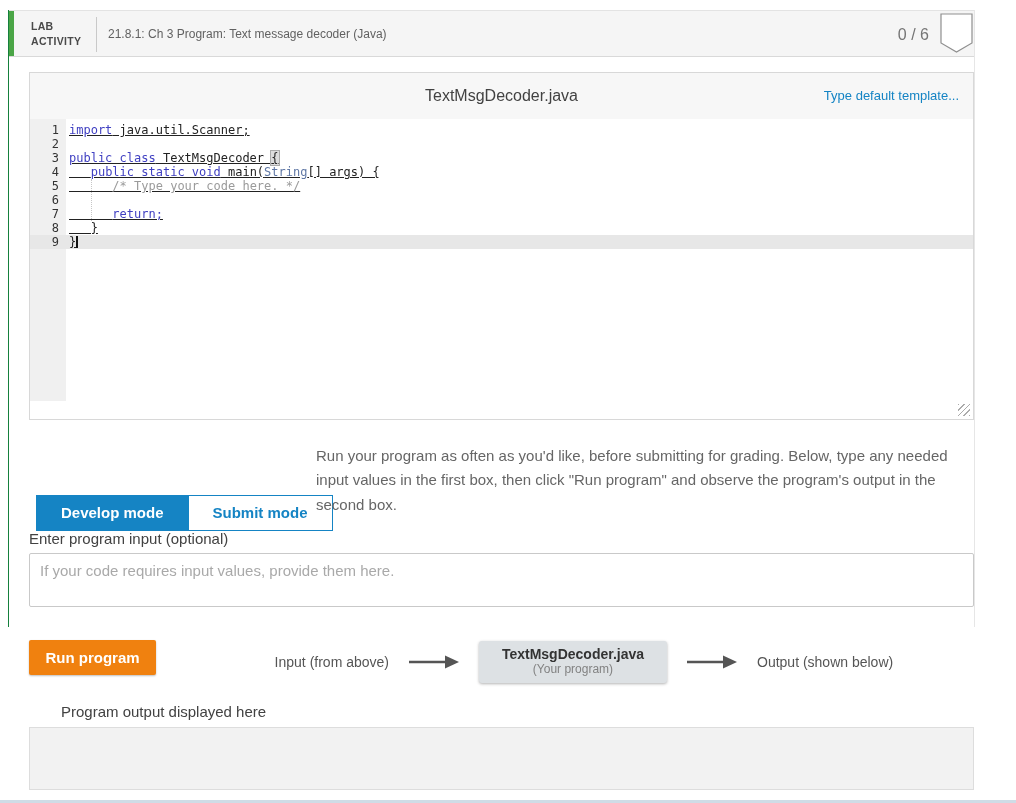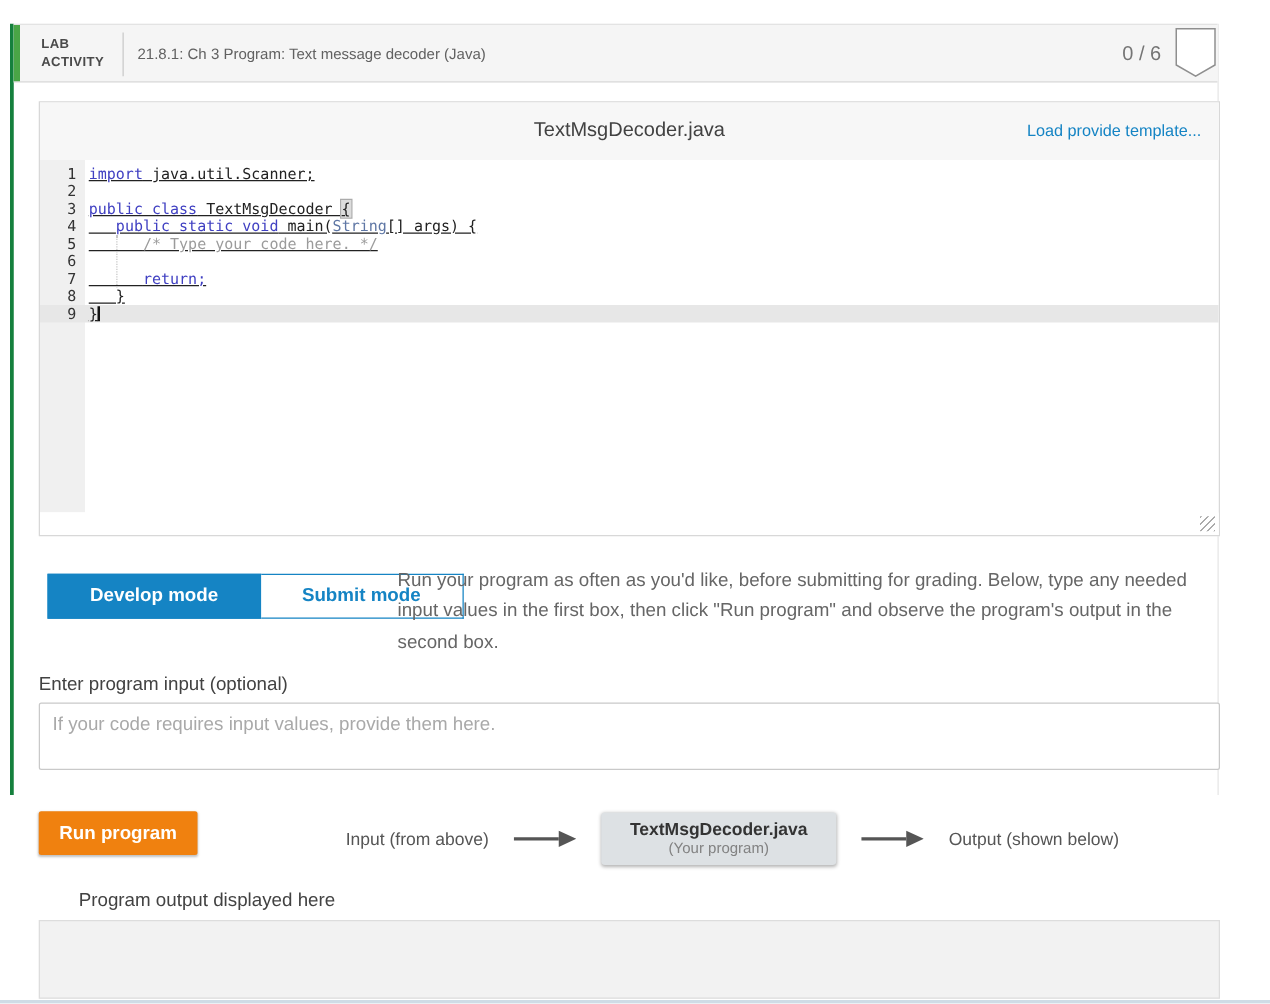--- a/index.html
+++ b/index.html
@@ -1,20 +1,20 @@
 <!DOCTYPE html>
 <html style="--accent-green: #4aa546; --tab-blue: #1584c4; --link-blue: #1584c4; --run-orange: #f0810f;"><head>
 <meta charset="utf-8">
 <style>
   * { margin:0; padding:0; box-sizing:border-box; }
   html,body { background:#fff; }
   body { font-family:"Liberation Sans", sans-serif; }
   .page { position:relative; width:1016px; height:803px; overflow:hidden; background:#fff; }
-  .container { position:absolute; left:8px; top:19px; width:967px; height:617px;
-               border-left:3px solid #15803d; border-right:1px solid #e6e6e6; }
+  .container { position:absolute; left:8px; top:10px; width:967px; height:617px;
+               border-left:1px solid #15803d; border-right:1px solid #e6e6e6; }
 
   
   .act-header { position:absolute; left:0; top:0; width:100%; height:47px;
                 background:#f5f5f5; border-top:1px solid #e3e3e3; border-bottom:1px solid #d9d9d9; }
   .accent { position:absolute; left:0; top:0; bottom:0; width:5px; background:var(--accent-green); }
   .badge { position:absolute; left:22px; top:8px; font-size:10.5px; font-weight:bold;
            color:#4a4a4a; line-height:1.45; letter-spacing:.3px; }
   .hdr-divider { position:absolute; left:87px; top:6px; height:35px; width:1px; background:#c9c9c9; }
   .hdr-title { position:absolute; left:99px; top:0; height:47px; line-height:47px;
                font-size:12px; color:#616161; }
@@ -47,22 +47,22 @@
             vertical-align:middle; margin-top:-2px; }
   .indent-guide { position:absolute; left:61px; top:60px; height:42px;
                   border-left:1px dotted #c6c6c6; }
   .editor-bottom { position:relative; height:18px; background:#fff; }
   .resize-handle { position:absolute; right:3px; bottom:3px; width:12px; height:12px;
                    background:repeating-linear-gradient(135deg,#9c9c9c 0 1px,transparent 1px 4px);
                    cursor:nwse-resize; opacity:.85; }
 
   
   .tabs { position:absolute; left:27px; top:440px; display:flex; }
-  .tab { height:36px; line-height:34px; padding:0 33px; font-size:15px; font-weight:bold;
-         cursor:pointer; }
+  .tab { height:36px; line-height:34px; padding:0 24px; font-size:15px; font-weight:bold;
+         cursor:pointer;margin-top:45px; }
   .tab.active { background:var(--tab-blue); color:#fff; border:1px solid var(--tab-blue); }
   .tab.inactive { background:#fff; color:var(--tab-blue); border:1px solid var(--tab-blue);
                   border-left:none; }
   .instructions { position:absolute; left:307px; top:434px; width:662px;
                   font-size:15px; color:#666; line-height:1.62; }
 
   
   .input-label { position:absolute; left:20px; top:520px; font-size:15px; color:#424242; }
   .program-input { position:absolute; left:20px; top:543px; width:945px; height:54px;
                    border:1px solid #c9c9c9; border-radius:2px; resize:none;
@@ -108,21 +108,21 @@
       <div class="hdr-title">21.8.1: Ch 3 Program: Text message decoder (Java)</div>
       <div class="score">0 / 6</div>
       <svg class="shield" width="33" height="40" viewBox="0 0 33 40">
         <polygon points="1,1 32,1 32,30 16.5,39 1,30" fill="#ffffff" stroke="#8f8f8f" stroke-width="1.2"></polygon>
       </svg>
     </div>
 
     <div class="editor-panel">
       <div class="editor-header">
         <div class="editor-title">TextMsgDecoder.java</div>
-        <div class="load-template">Load provide template...</div>
+        <div class="load-template">Type default template...</div>
       </div>
       <div class="code-area">
         <div class="gutter-bg"></div>
         <div class="code-rows" id="code-rows">
             <div class="code-row">
               <span class="gutter-cell">1</span>
               <span class="code-cell"><span class="keyword">import</span><span class="plain"> java.util.Scanner;</span></span>
             </div>
             <div class="code-row">
               <span class="gutter-cell">2</span>

